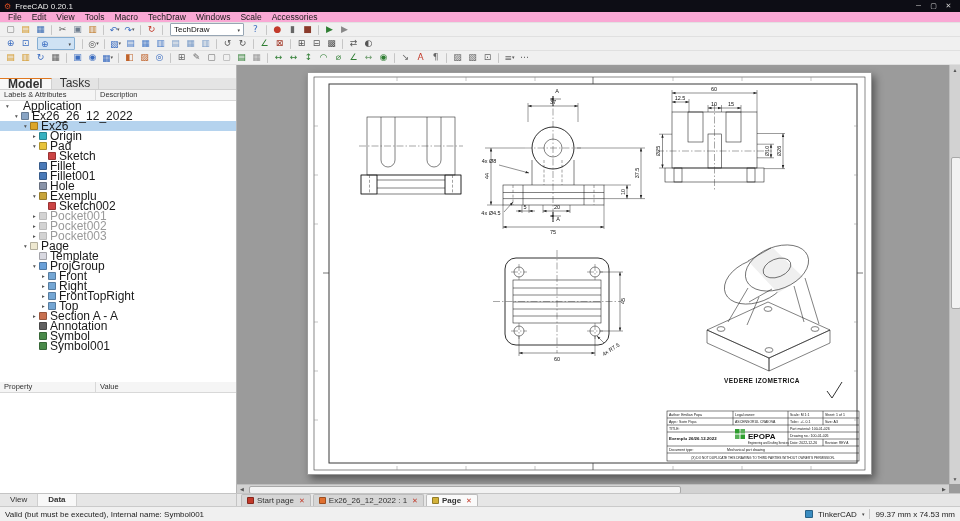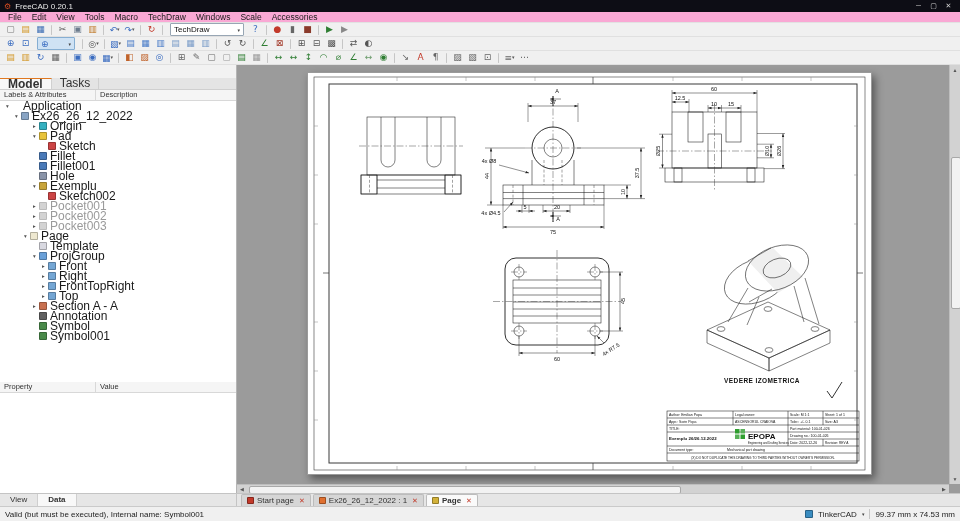--- a/index.html
+++ b/index.html
@@ -264,20 +264,25 @@
         <span class="ticon hide"></span>
         <span class="tlabel">Application</span>
       </div>
 
       <div class="trow" style="padding-left: 12px;">
         <span class="arrow">▾</span>
         <span class="ticon" style="background: rgb(136, 164, 196);"></span>
         <span class="tlabel">Ex26_26_12_2022</span>
       </div>
 
+      <div class="trow sel" style="padding-left: 21px;">
+        <span class="arrow">▾</span>
+        <span class="ticon" style="background: rgb(220, 166, 42);"></span>
+        <span class="tlabel">Ex26</span>
+      </div>
 
       <div class="trow" style="padding-left: 30px;">
         <span class="arrow">▸</span>
         <span class="ticon" style="background: rgb(53, 176, 192);"></span>
         <span class="tlabel">Origin</span>
       </div>
 
       <div class="trow" style="padding-left: 30px;">
         <span class="arrow">▾</span>
         <span class="ticon" style="background: rgb(232, 195, 58);"></span>

